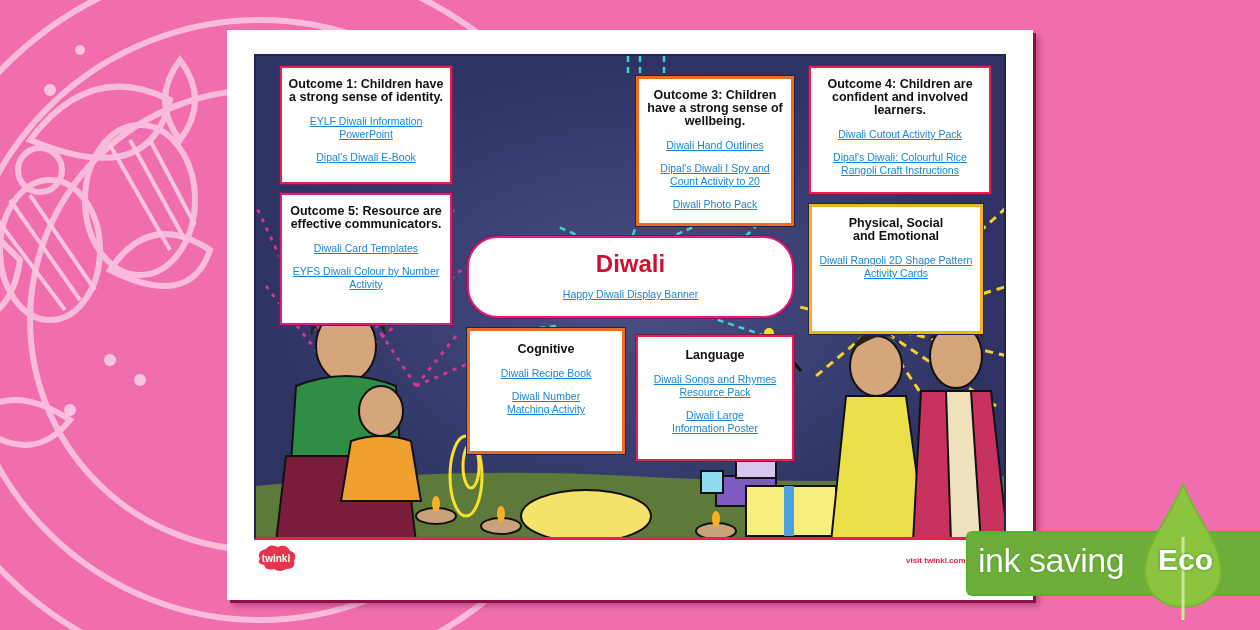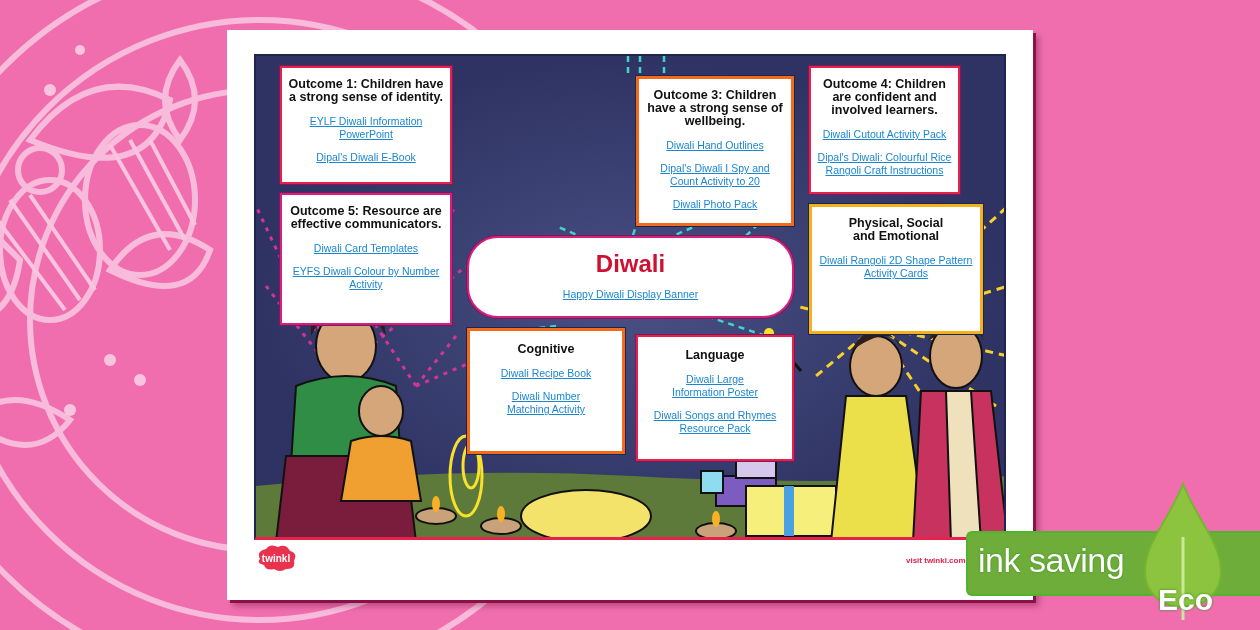--- a/index.html
+++ b/index.html
@@ -67,21 +67,20 @@
     .eco-text {
       position: absolute; left: 978px; top: 541px;
       font-size: 34px; color: #ffffff; letter-spacing: -0.5px;
       text-shadow: 0 0 2px #3a8a1c;
     }
     .eco-leaf { position: absolute; left: 1143px; top: 482px; width: 80px; height: 140px; }
     .eco-label {
       position: absolute; left: 1158px; top: 543px;
       font-size: 30px; font-weight: bold; color: #ffffff;
       text-shadow: 0 0 3px #3a8a1c;
-      margin-top: 40px;
     }
   </style>
 </head>
 <body>
 
 <svg class="mandala" viewBox="0 0 760 760">
   <g fill="none" stroke="#f9c4e0" stroke-width="6" opacity="0.9">
     <circle cx="380" cy="380" r="360"></circle>
     <circle cx="380" cy="380" r="300"></circle>
     <circle cx="380" cy="380" r="230"></circle>
@@ -208,21 +207,21 @@
   </div>
 
 
   <div class="card orange" style="left:380px; top:20px; width:158px; height:150px;">
     <div class="title">Outcome 3: Children have a strong sense of wellbeing.</div>
     <a class="link">Diwali Hand Outlines</a>
     <a class="link">Dipal's Diwali I Spy and Count Activity to 20</a>
     <a class="link">Diwali Photo Pack</a>
   </div>
 
-  <div class="card red" style="left:553px; top:10px; width:151px; height:128px;">
+  <div class="card red" style="left:553px; top:10px; width:182px; height:128px;">
     <div class="title">Outcome 4: Children are confident and involved learners.</div>
     <a class="link">Diwali Cutout Activity Pack</a>
     <a class="link">Dipal's Diwali: Colourful Rice Rangoli Craft Instructions</a>
   </div>
 
   <div class="card magenta" style="left:24px; top:137px; width:172px; height:132px;">
     <div class="title">Outcome 5: Resource are effective communicators.</div>
     <a class="link">Diwali Card Templates</a>
     <a class="link">EYFS Diwali Colour by Number Activity</a>
   </div>
@@ -238,22 +237,22 @@
   </div>
 
   <div class="card orange" style="left:211px; top:272px; width:158px; height:126px;">
     <div class="title" style="margin-top:12px;">Cognitive</div>
     <a class="link">Diwali Recipe Book</a>
     <a class="link" style="padding:0 16px;">Diwali Number Matching Activity</a>
   </div>
 
   <div class="card red" style="left:380px; top:256px; width:158px; height:126px;margin-top:23px;">
     <div class="title" style="margin-top:12px;">Language</div>
+    <a class="link">Diwali Songs and Rhymes Resource Pack</a>
     <a class="link" style="padding:0 20px;">Diwali Large Information Poster</a>
-    <a class="link">Diwali Songs and Rhymes Resource Pack</a>
   </div>
 </div>
 
 <svg class="footer-logo" viewBox="0 0 44 26">
   <path d="M6 14 q-4 -8 6 -10 q4 -6 12 -2 q8 -4 12 4 q8 2 4 10 q2 8 -8 8 q-6 4 -12 0 q-8 2 -10 -4 q-8 -2 -4 -6z" fill="#e8324e"></path>
   <text x="22" y="17" text-anchor="middle" font-family="Liberation Sans, sans-serif" font-weight="bold" font-size="10" fill="#fff">twinkl</text>
 </svg>
 <div class="footer-url">visit twinkl.com.a</div>
 
 <div class="eco"></div>

